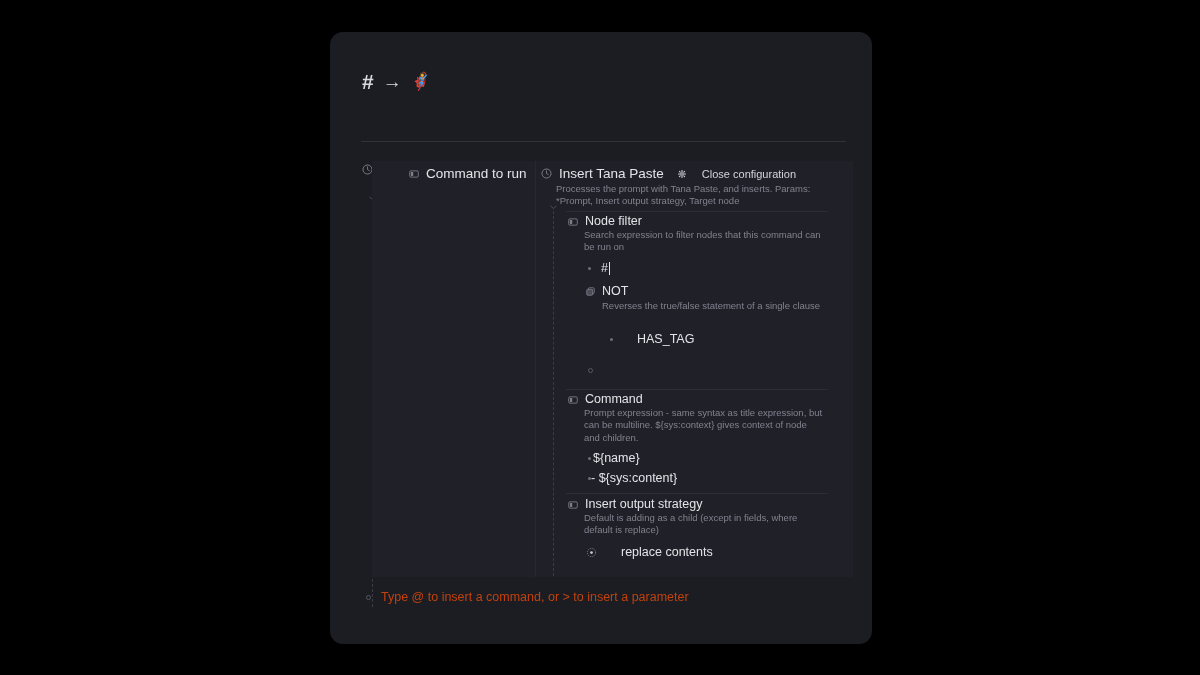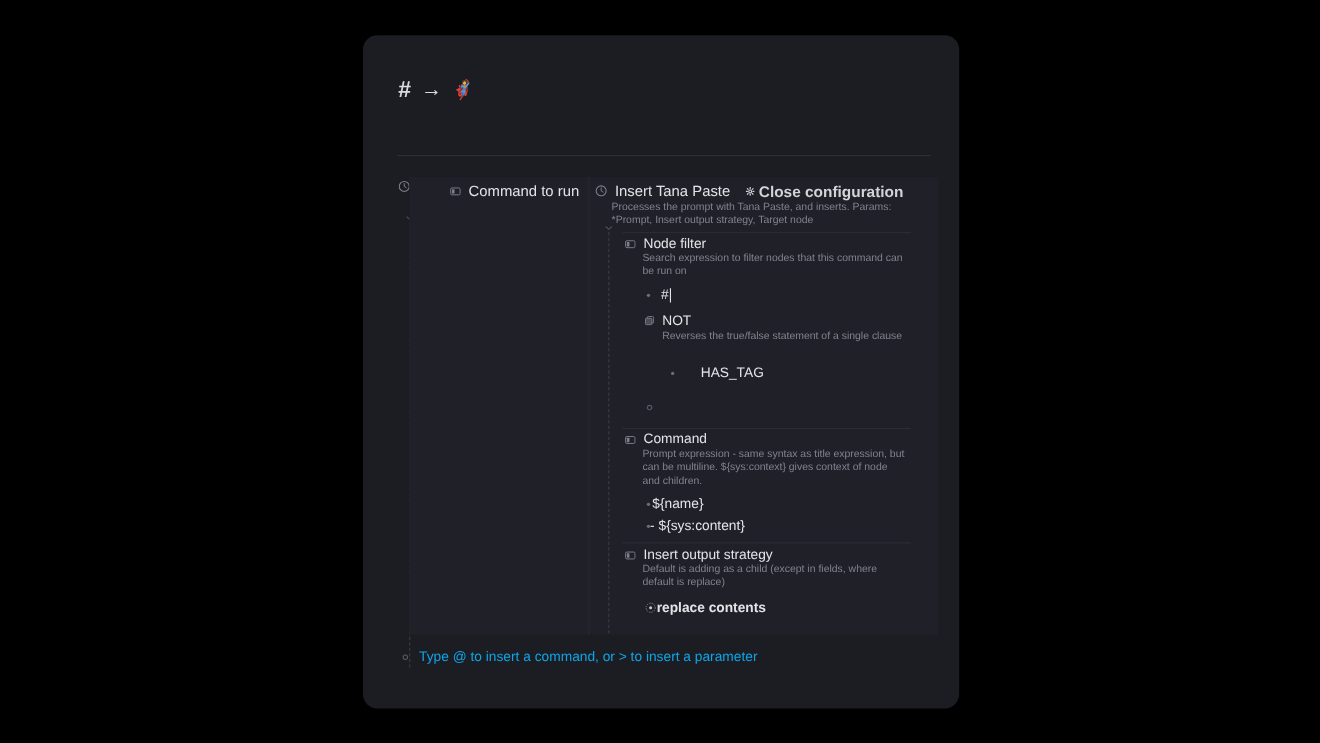--- a/index.html
+++ b/index.html
@@ -79,23 +79,23 @@
     font-size: 12.5px;
   }
   .desc {
     font-size: 9.5px;
     color: #80828f;
     line-height: 12.4px;
   }
   .close-cfg {
     display: inline-flex;
     align-items: center;
-    gap: 4px;
-    font-size: 14px;
-    font-weight: 700;
+    gap: 16px;
+    font-size: 11px;
+    font-weight: 400;
     color: #d3d4d9;
     white-space: nowrap;
   }
   .gear {
     display: inline-block;
     width: 8px;
     height: 8px;
     position: relative;
     color: #d3d4d9;
   }
@@ -198,21 +198,21 @@
   .hint-row {
     position: absolute;
     left: 366px;
     top: 590px;
     display: flex;
     align-items: center;
     gap: 10px;
   }
   .hint-text {
     font-size: 12.5px;
-    color: #0ea5e9;
+    color: #c2410c;
     white-space: nowrap;
   }
 </style>
 </head>
 <body>
 
 <div id="stage">
 
   <div class="card">
 
@@ -386,21 +386,21 @@
         <svg viewBox="0 0 14 14" width="10" height="10">
           <rect x="1" y="2.6" width="12" height="8.8" rx="1.8" fill="none" stroke="#7d7f8c" stroke-width="1.2"></rect>
           <rect x="2.6" y="4.2" width="3.3" height="5.6" rx="0.6" fill="#7d7f8c"></rect>
         </svg>
       </span>
       <span class="node-title small">Insert output strategy</span>
     </div>
 
     <div class="desc abs" style="left:212px; top:351px; width:232px;">Default is adding as a child (except in fields, where default is replace)</div>
 
-    <div class="row" style="left:214px; top:383px; gap:0;font-weight:bold;">
+    <div class="row" style="left:214px; top:383px; gap:24px;">
       <span class="ref-bullet">
         <svg viewBox="0 0 16 16" width="11" height="11">
           <circle cx="8" cy="8" r="6" fill="none" stroke="#8a8c99" stroke-width="1.25" stroke-dasharray="1.6 1.6"></circle>
           <circle cx="8" cy="8" r="2" fill="#c9cad2"></circle>
         </svg>
       </span>
       <span class="node-title" style="font-size:12.5px;">replace contents</span>
     </div>
 
   </div>

